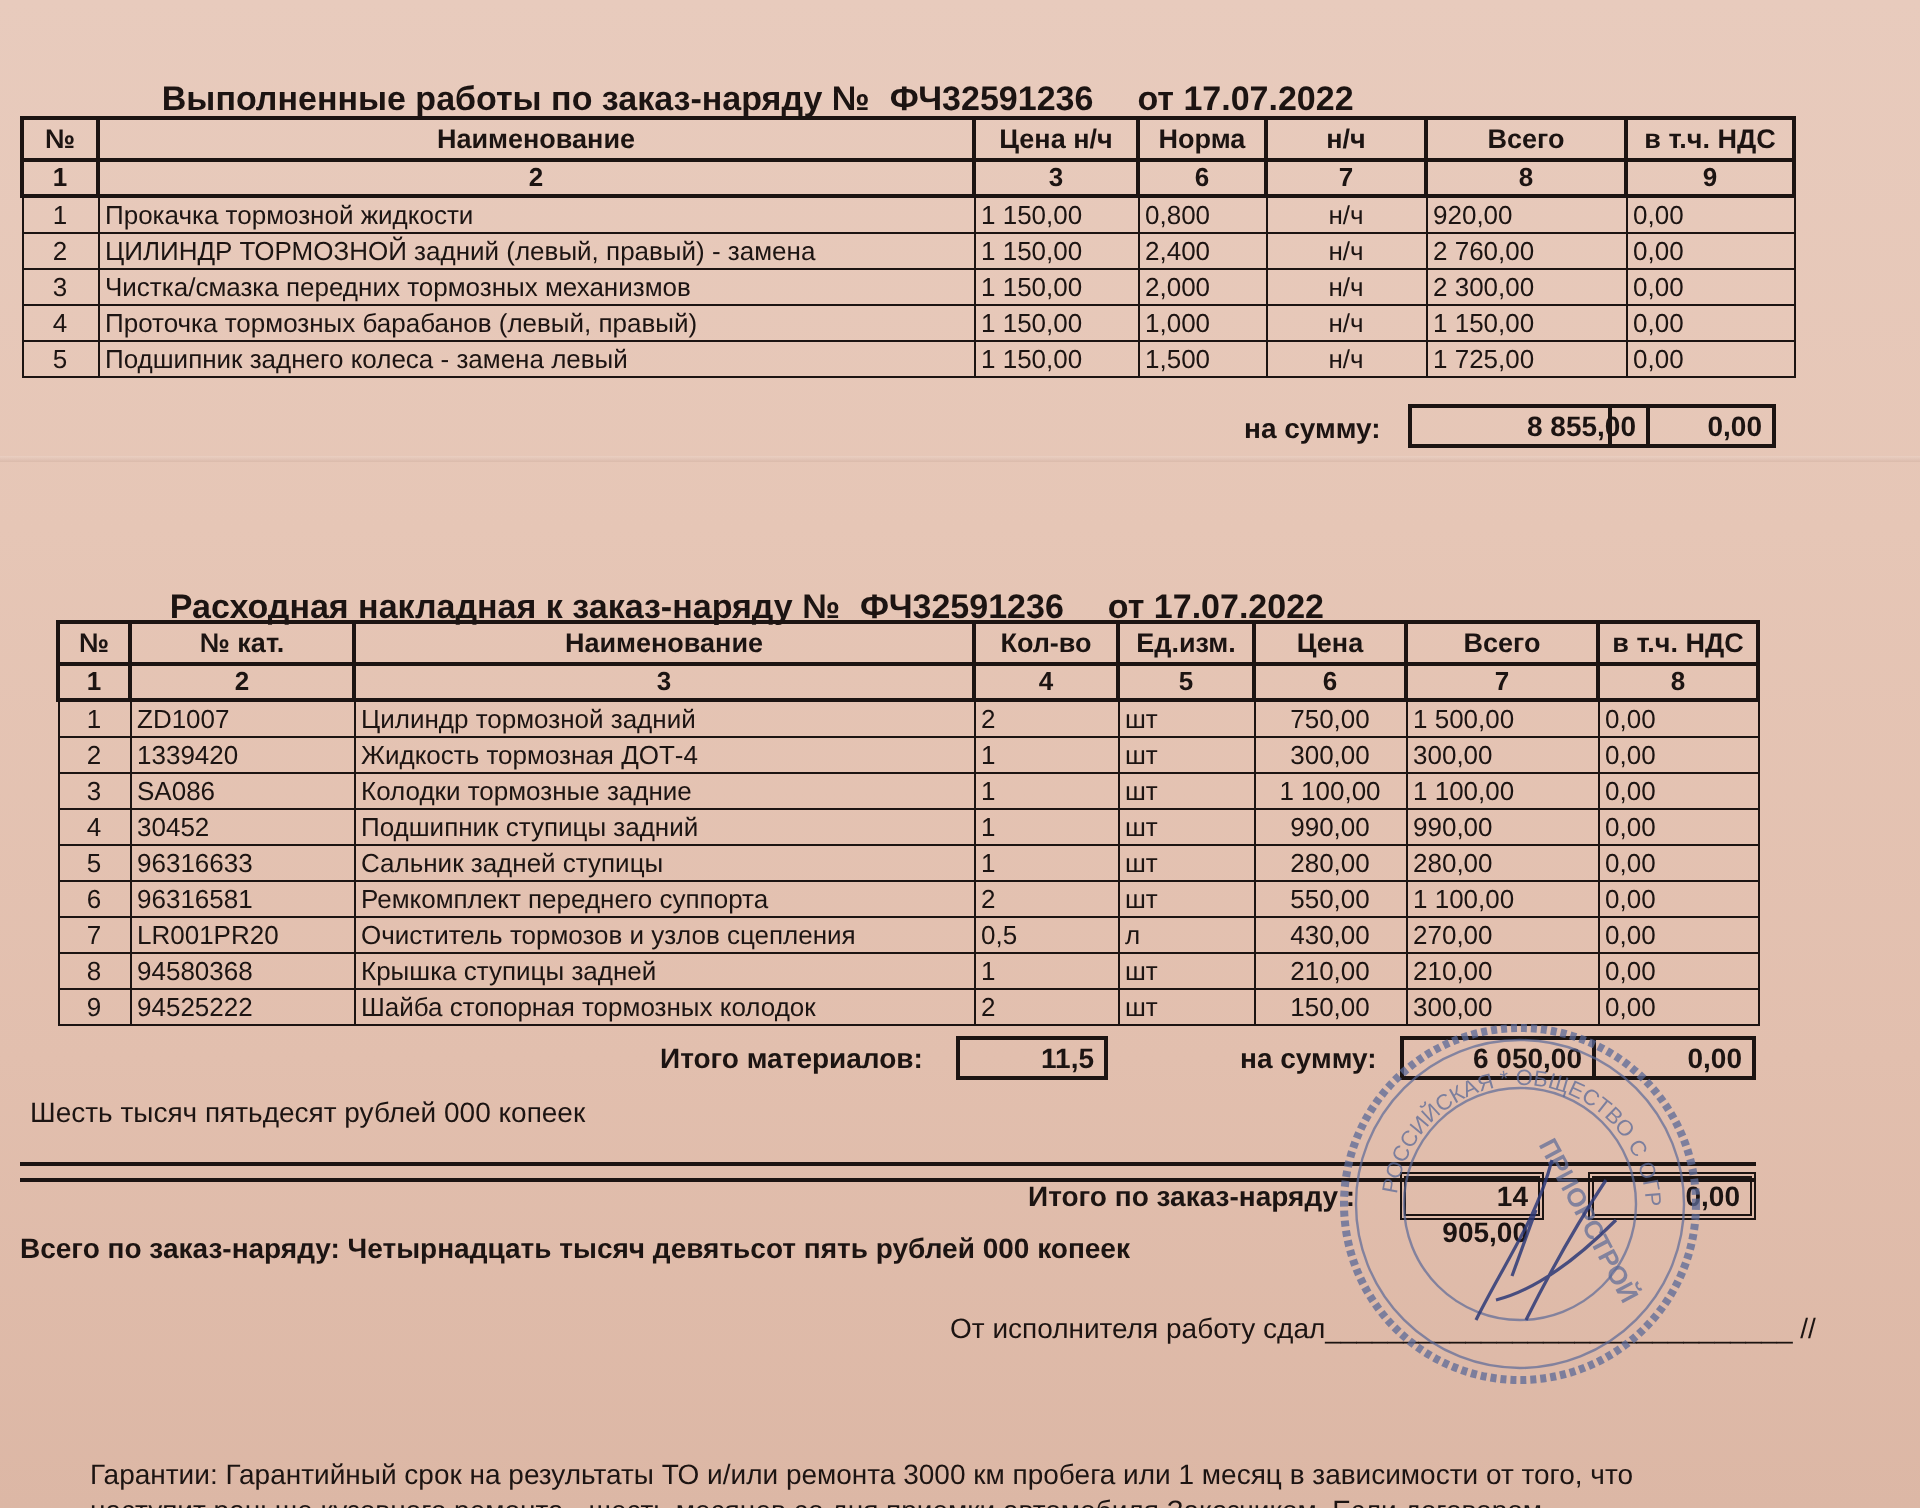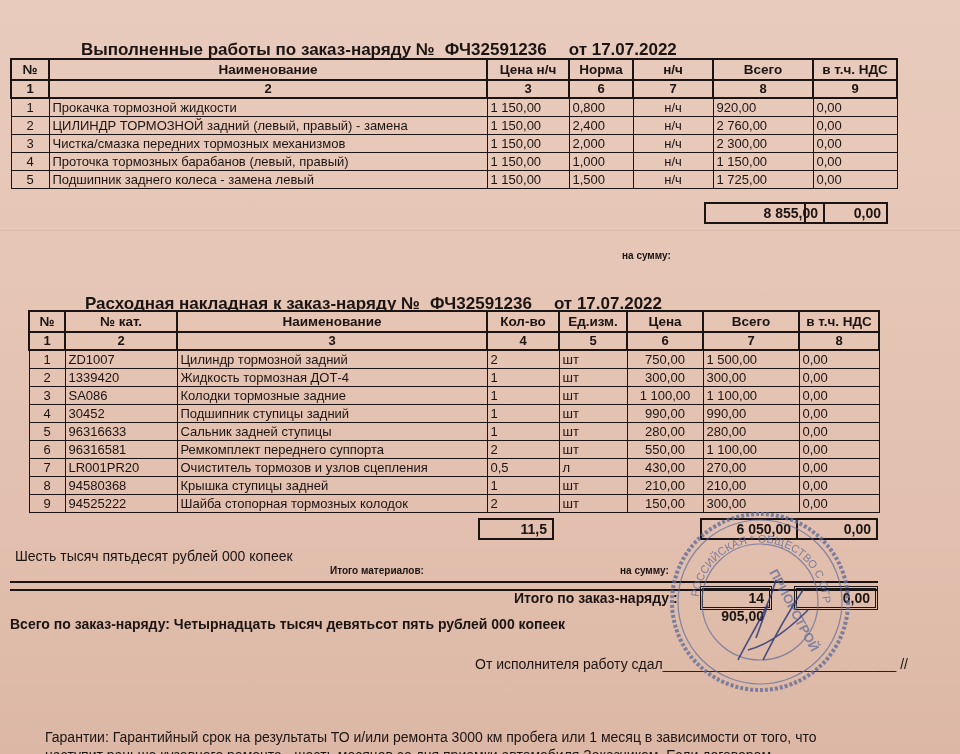--- a/index.html
+++ b/index.html
@@ -15,21 +15,21 @@
     .title .num { margin-left:10px; }
     .title .date { margin-left:22px;margin-top:13px; }
     table.grid { position:absolute; border-collapse:collapse; table-layout:fixed; font-size:13px; }
     table.grid td { border:1.5px solid #1c1412; padding:0 3px; height:17px; line-height:17px;
       white-space:nowrap; overflow:hidden; }
     table.grid tr.hdr td { border-width:2.5px; font-weight:bold; text-align:center; font-size:13.5px; height:19px; line-height:19px; }
     table.grid tr.idx td { border-width:2.5px; font-weight:bold; text-align:center; height:16px; line-height:16px; }
     .r { text-align:left; }
     .c { text-align:center; }
     .l { text-align:left; }
-    .sumrow { position:absolute; font-size:10px; font-weight:bold;margin-top:44px; }
+    .sumrow { position:absolute; font-size:14px; font-weight:bold; }
     .sumbox { position:absolute; border:2.5px solid #1c1412; font-weight:bold; font-size:14px;
       text-align:right; padding-right:5px; box-sizing:border-box; height:22px; line-height:18px; }
     .words { position:absolute; font-size:14px; }
     .dline { position:absolute; left:10px; width:868px; height:6px; border-top:2px solid #1c1412; border-bottom:2px solid #1c1412; }
     .totalbox { position:absolute; border:3px double #1c1412; font-weight:bold; font-size:14px;
       text-align:right; padding-right:5px; box-sizing:border-box; height:24px; line-height:18px; }
     .bold14 { position:absolute; font-weight:bold; font-size:14px; }
     .sig { position:absolute; font-size:14px; white-space:pre; }
     .guarantee { position:absolute; left:45px; top:728px; width:800px; font-size:14px; line-height:18px; }
     .stamp { position:absolute; left:668px; top:510px; width:185px; height:185px; pointer-events:none; }

